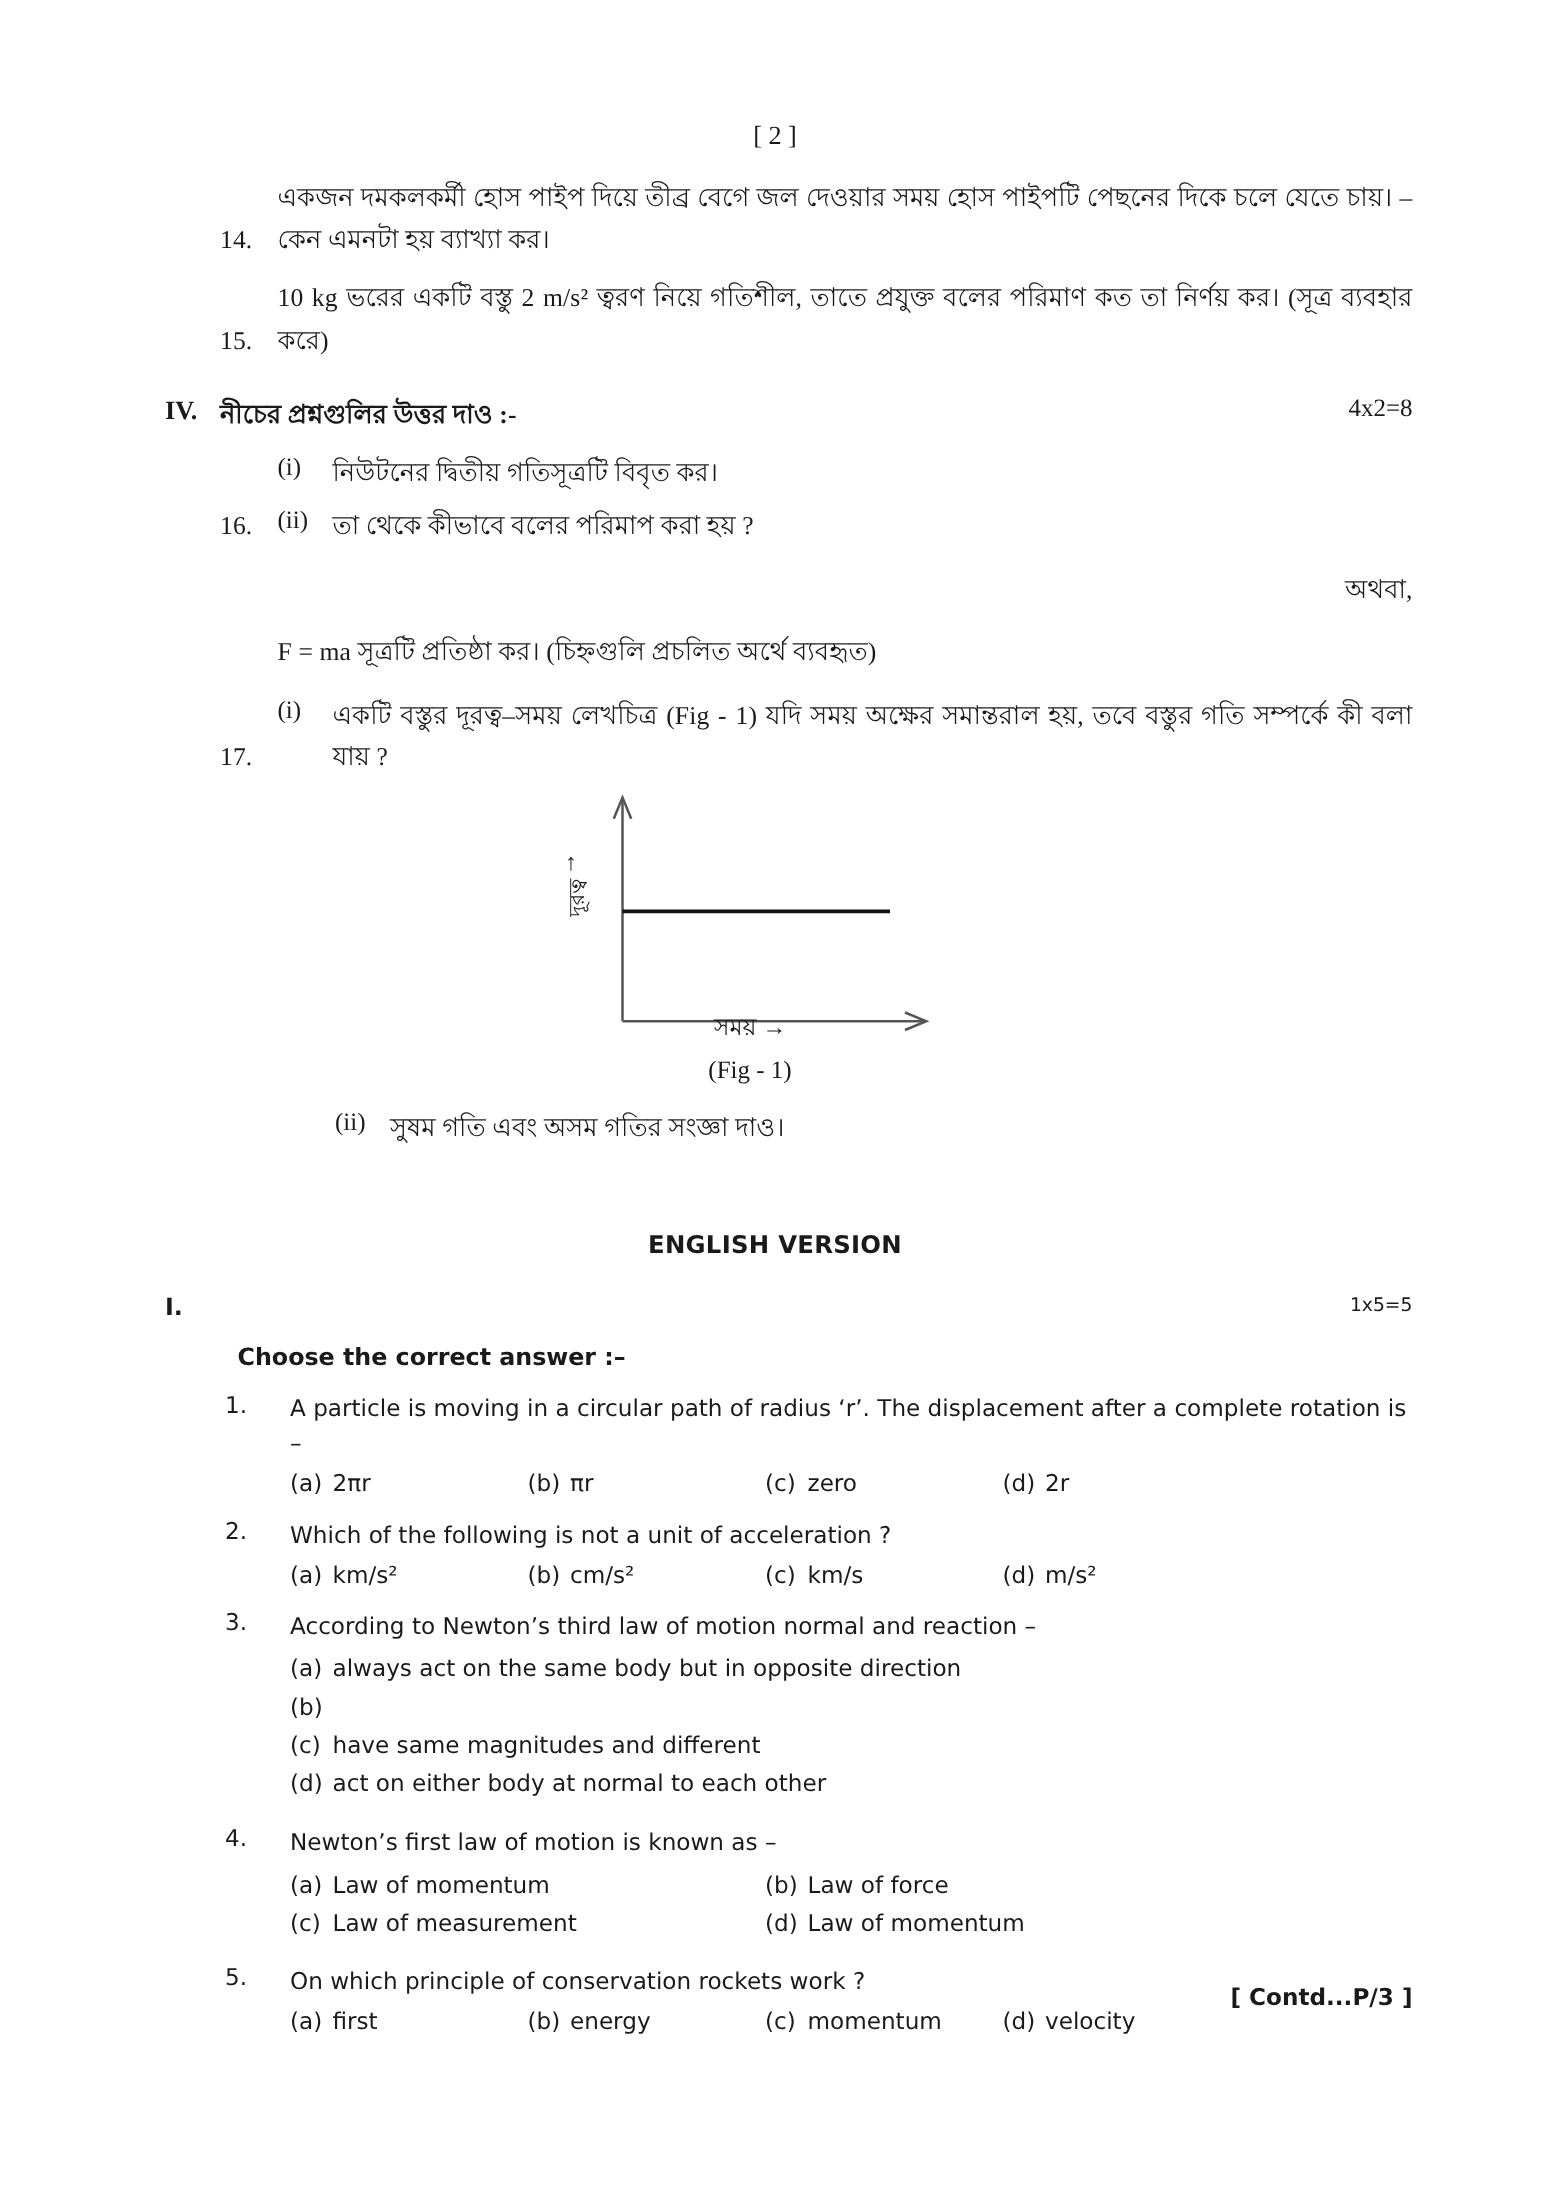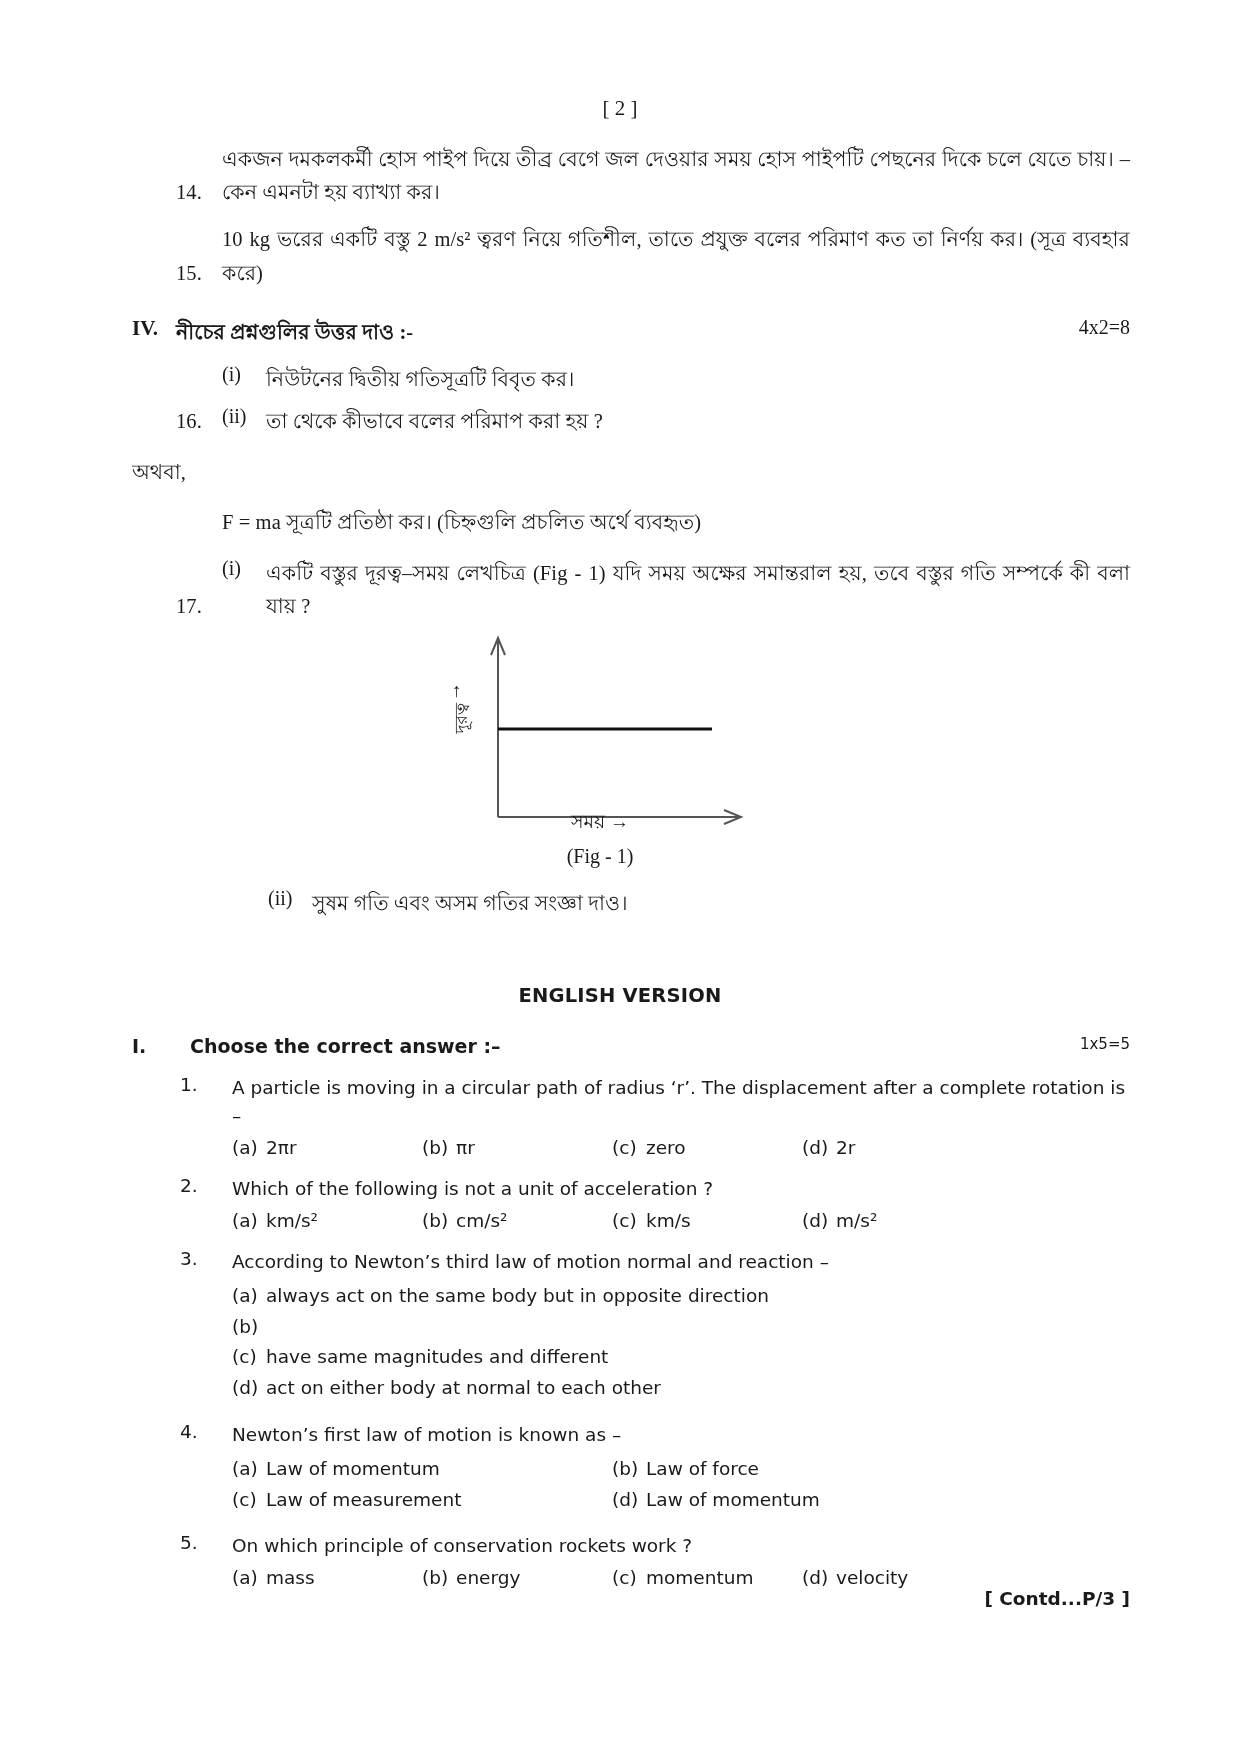--- a/index.html
+++ b/index.html
@@ -96,21 +96,21 @@
     flex: 0 0 auto;
     width: 44px;
     font-family: "Liberation Serif", serif;
     font-size: 20px;
   }
   .sub-body {
     flex: 1 1 auto;
   }
 
   .centered {
-    text-align: left;
+    text-align: right;
     margin-top: 18px;
   }
 
   .formula-line {
     margin-top: 16px;
     padding-left: 90px;
   }
 
   
   .figure-wrap {
@@ -185,20 +185,21 @@
     width: 58px;
     font-weight: bold;
     font-family: "DejaVu Sans", "Liberation Sans", sans-serif;
     font-size: 19px;
   }
   .en-sec-title {
     flex: 1 1 auto;
     font-weight: bold;
     font-family: "DejaVu Sans", "Liberation Sans", sans-serif;
     font-size: 19px;
+    margin-top: 40px;
   }
   .en-sec-marks {
     flex: 0 0 auto;
     font-family: "DejaVu Sans", "Liberation Sans", sans-serif;
     font-size: 15px;
     white-space: nowrap;
   }
 
   .en-q {
     margin-top: 17px;
@@ -467,21 +468,21 @@
     </div>
 
     <div class="en-q">
       <div class="en-q-row">
         <div class="en-q-num">5.</div>
         <div class="en-q-text">On which principle of conservation rockets work ?</div>
       </div>
       <div class="opt-inline">
         <div class="opt" style="width:190px;">
           <span class="opt-key">(a)</span>
-          <span>mass</span>
+          <span>first</span>
         </div>
         <div class="opt" style="width:190px;">
           <span class="opt-key">(b)</span>
           <span>energy</span>
         </div>
         <div class="opt" style="width:190px;">
           <span class="opt-key">(c)</span>
           <span>momentum</span>
         </div>
         <div class="opt">

